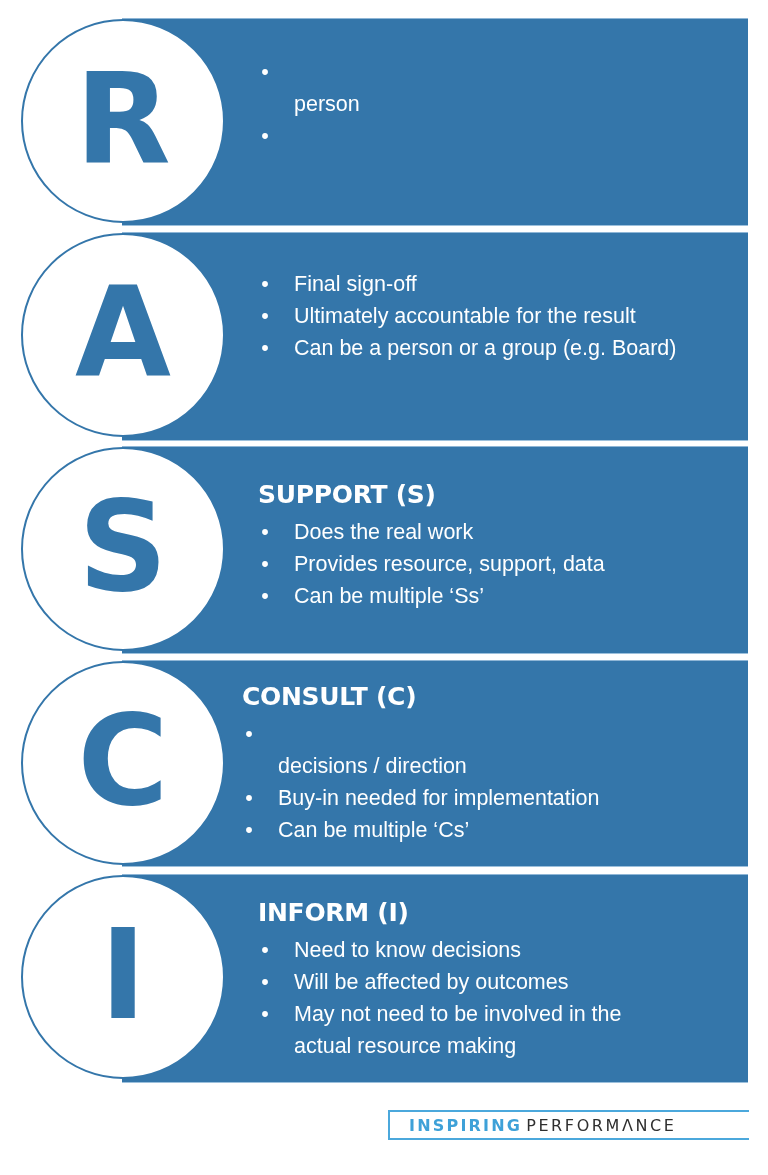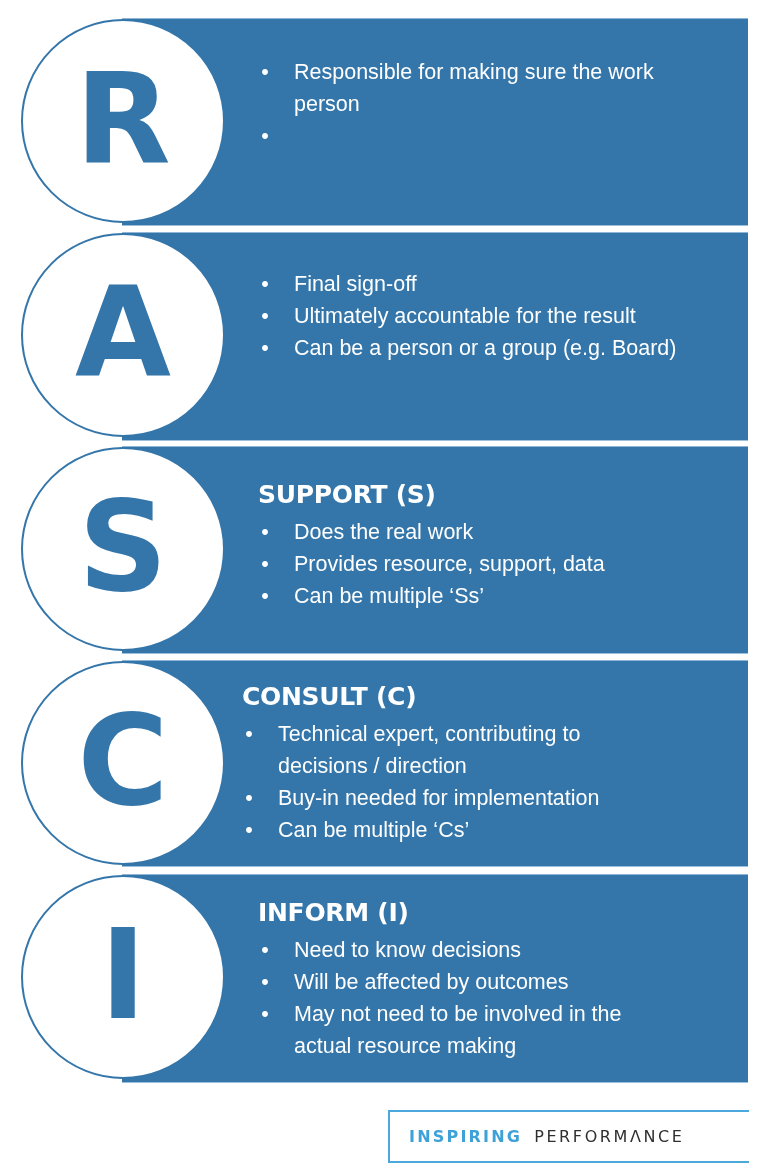--- a/index.html
+++ b/index.html
@@ -86,21 +86,21 @@
       left: 2px;
       top: 0;
       width: 10px;
       text-align: center;
     }
     .logo {
       position: absolute;
       left: 388px;
       top: 1110px;
       width: 361px;
-      height: 53px;
+      height: 30px;
       box-sizing: border-box;
       border-top: 2px solid #4ba8dc;
       border-bottom: 2px solid #4ba8dc;
       border-left: 2px solid #4ba8dc;
       display: flex;
       align-items: center;
       padding-left: 19px;
       white-space: nowrap;
     }
     .logo .inspiring {
@@ -108,36 +108,36 @@
       font-family: "DejaVu Sans", "Liberation Sans", sans-serif;
       font-weight: bold;
       font-size: 16px;
       letter-spacing: 2.2px;
     }
     .logo .performance {
       color: #2f2f2f;
       font-family: "DejaVu Sans", "Liberation Sans", sans-serif;
       font-size: 16px;
       letter-spacing: 2.6px;
-      margin-left: 12px;
+      margin-left: 4px;
     }
   </style>
 </head>
 <body>
 
 <div class="row" style="top:18px;height:207px;">
   <div class="banner"></div>
   <div class="circle" style="top:1px;">
     <span class="letter">R</span>
   </div>
   <div class="content" style="top:38px;">
     <ul class="bullets">
       <li>
         <span class="dot">•</span>
-        <span>Responsible for making sure the work</span><br>
+        <br>
         <span>person</span>
       </li>
       <li>
         <span class="dot">•</span>
       </li>
     </ul>
   </div>
 </div>
 
 <div class="row" style="top:232px;height:208px;">
@@ -190,21 +190,21 @@
 <div class="row" style="top:660px;height:206px;">
   <div class="banner"></div>
   <div class="circle" style="top:1px;">
     <span class="letter">C</span>
   </div>
   <div class="content shift" style="top:22px;">
     <div class="title">CONSULT (C)</div>
     <ul class="bullets">
       <li>
         <span class="dot">•</span>
-        <span>Technical expert, contributing to</span><br>
+        <br>
         <span>decisions / direction</span>
       </li>
       <li>
         <span class="dot">•</span>
         <span>Buy-in needed for implementation</span>
       </li>
       <li>
         <span class="dot">•</span>
         <span>Can be multiple ‘Cs’</span>
       </li>

